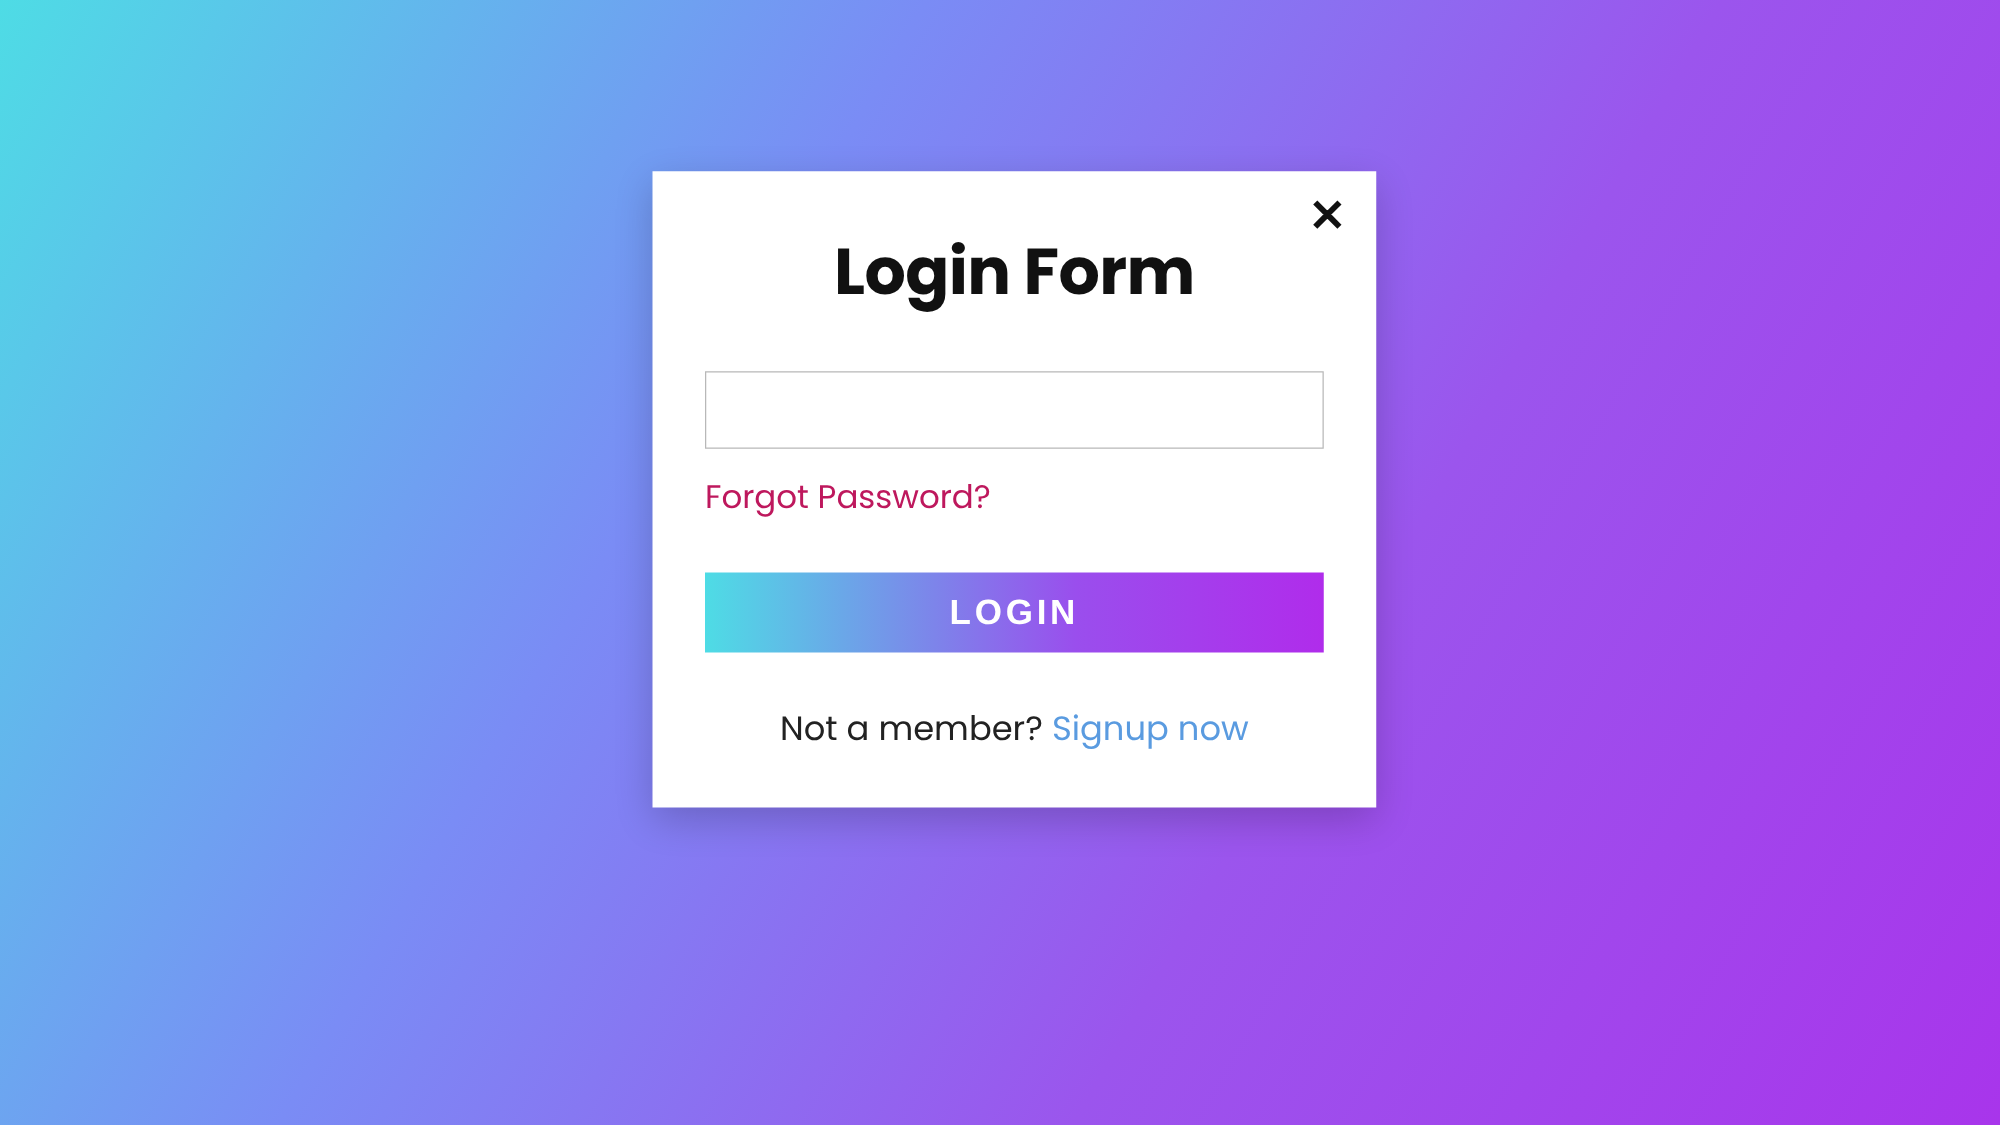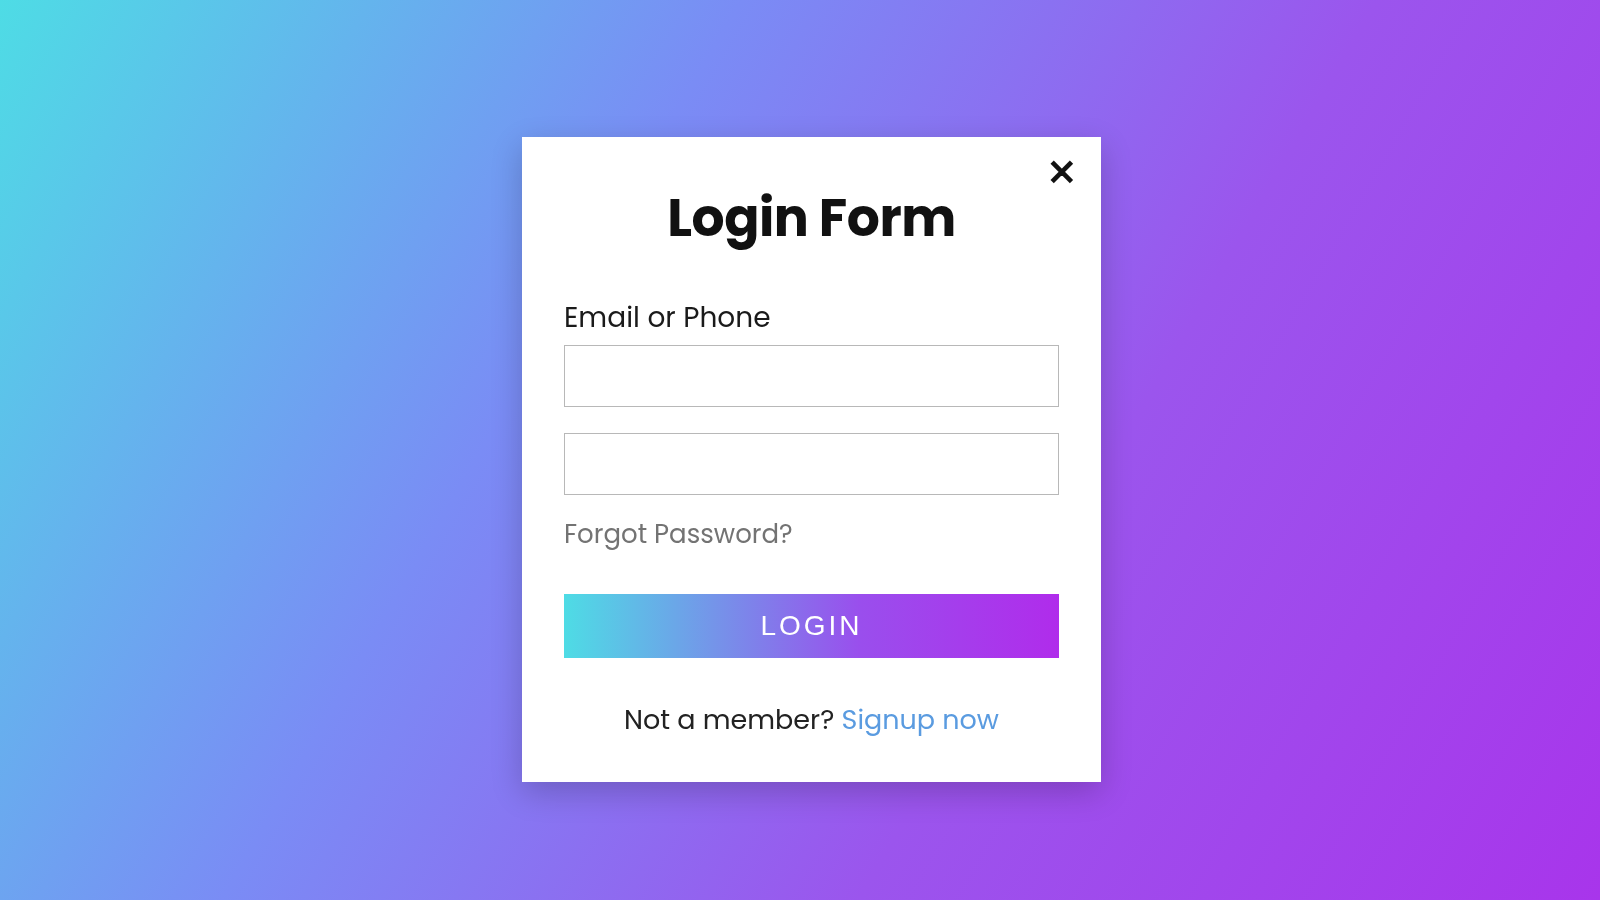--- a/index.html
+++ b/index.html
@@ -58,34 +58,34 @@
     .field-input {
       width: 100%;
       height: 62px;
       border: 1px solid #b8b8b8;
       padding: 0 14px;
       font-size: 22px;
       outline: none;
     }
     .forgot-link {
       font-size: 26px;
-      color: #737373;
+      color: #be185d;
       text-decoration: none;
       cursor: pointer;
       display: inline-block;
       margin-top: -6px;
       margin-bottom: 40px;
     }
     .login-btn {
       width: 100%;
       height: 64px;
       background: linear-gradient(90deg, #4edce5 0%, #9a4eed 60%, #b02ceb 100%);
       color: #ffffff;
       font-size: 28px;
-      font-weight: 400;
+      font-weight: 700;
       letter-spacing: 3px;
       border: none;
       cursor: pointer;
       margin-bottom: 42px;
     }
     .signup-row {
       text-align: center;
       font-size: 27px;
       color: #222;
     }
@@ -98,24 +98,20 @@
 </head>
 <body>
 
 <div class="modal">
   <button class="close-btn">
     <span>✕</span>
   </button>
 
   <h1 class="title">Login Form</h1>
 
-  <div class="field-group">
-    <label class="field-label">Email or Phone</label>
-    <input class="field-input" type="text" value="" style="">
-  </div>
 
   <div class="field-group">
     <input class="field-input" type="password" value="" style="">
   </div>
 
   <a class="forgot-link">Forgot Password?</a>
 
   <button class="login-btn">LOGIN</button>
 
   <div class="signup-row">

